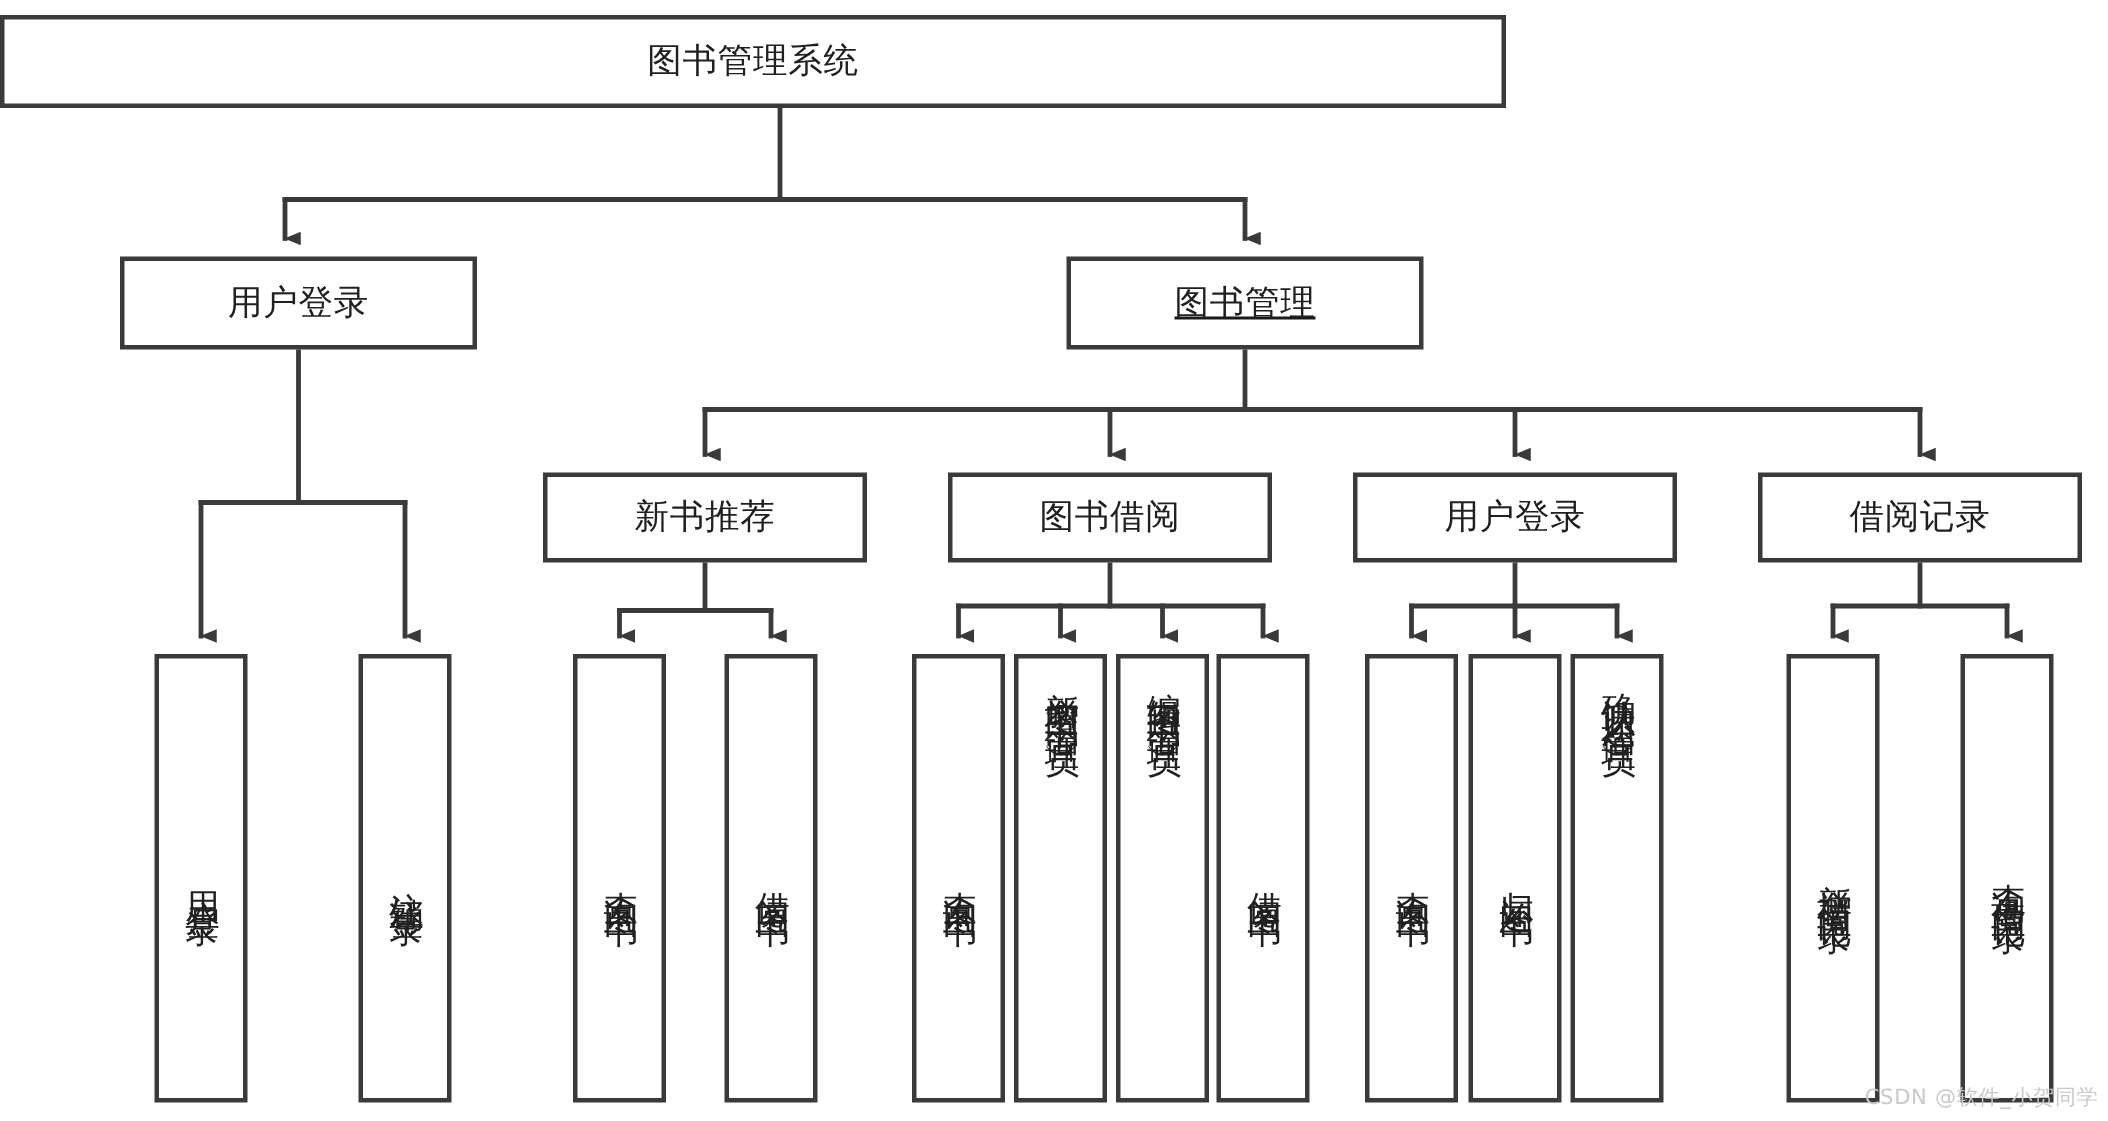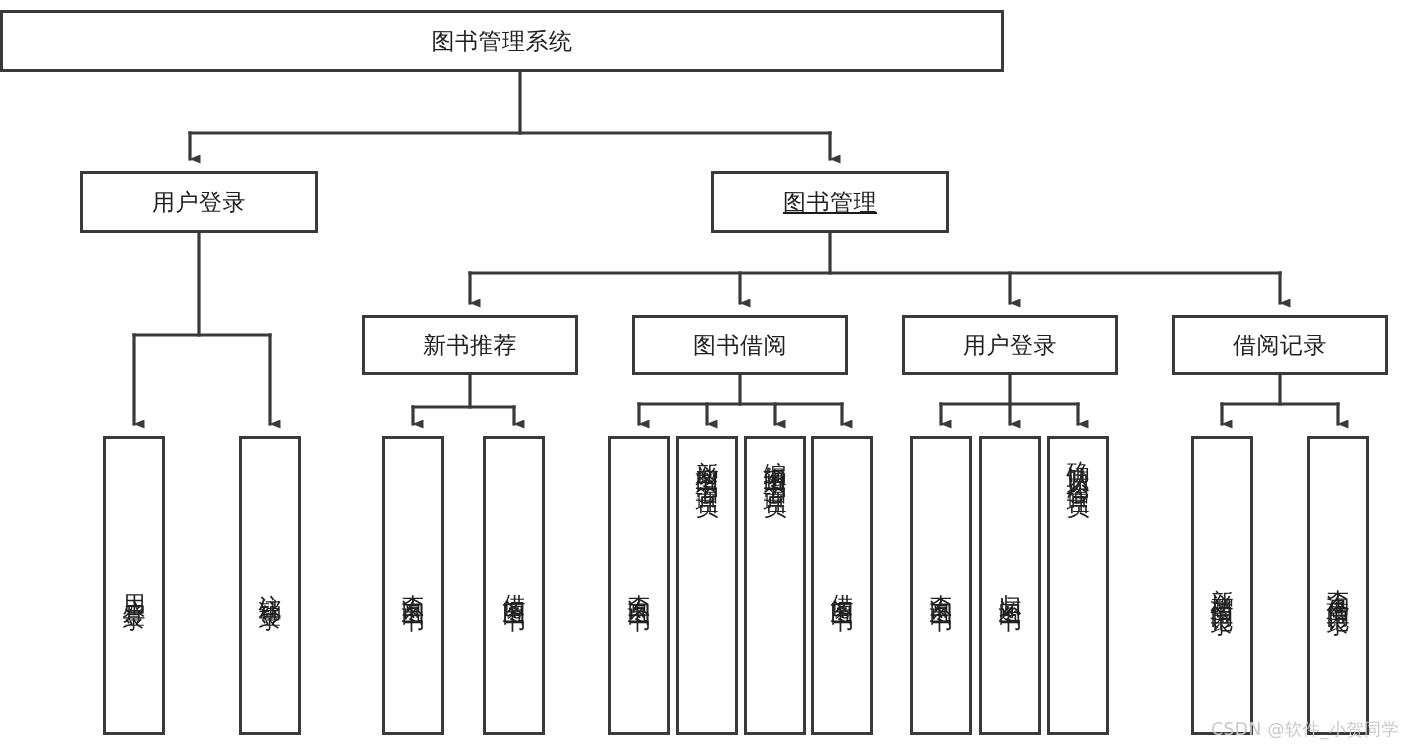--- a/index.html
+++ b/index.html
@@ -57,21 +57,21 @@
     max-height: 292px;
   }
   .node.leaf.centered {
     align-items: center;
     padding-top: 0;
   }
   #watermark {
     position: absolute;
     right: 6px;
     bottom: 6px;
-    font-size: 17px;
+    font-size: 14px;
     color: #c9c9c9;
     letter-spacing: 0.5px;
     z-index: 5;
     white-space: nowrap;
     font-family: "DejaVu Sans", "Liberation Sans", sans-serif;
   }
 </style>
 </head>
 <body>
 

